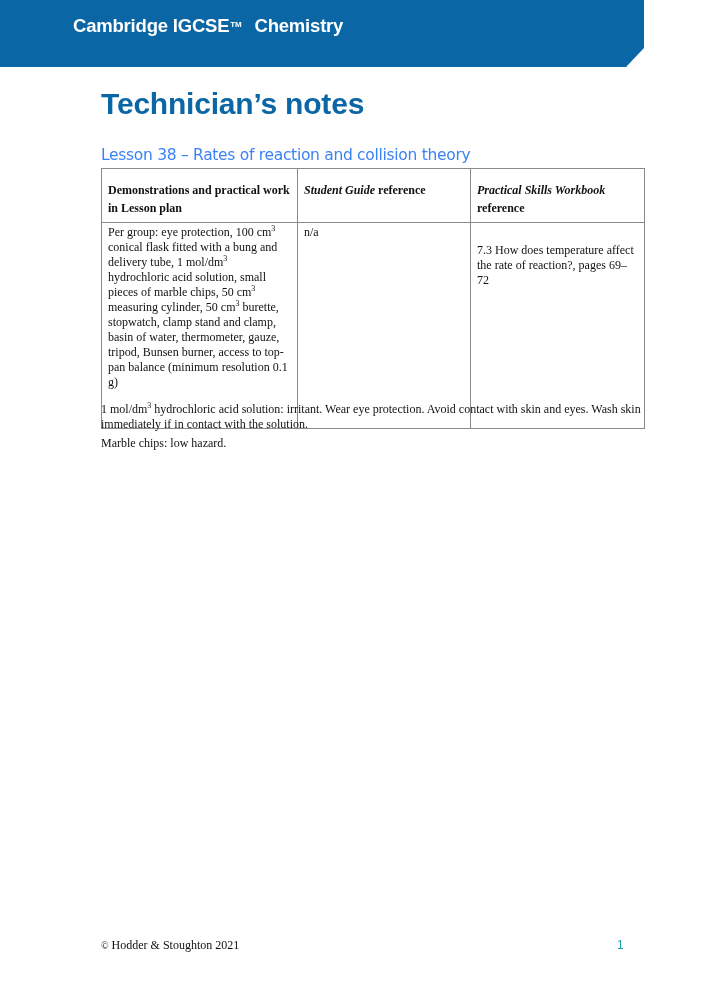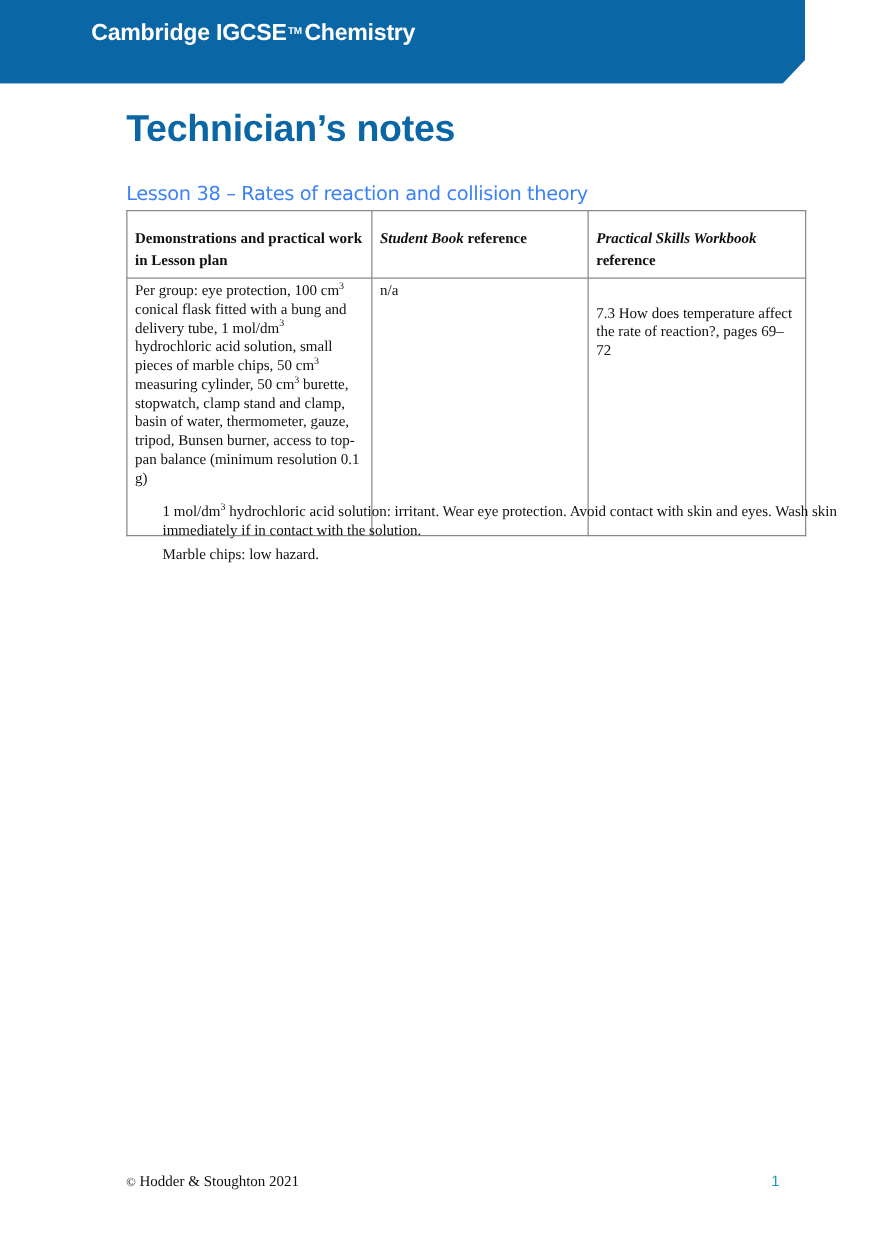--- a/index.html
+++ b/index.html
@@ -9,21 +9,21 @@
     position: absolute; left: 0; top: 0; width: 644px; height: 67px;
     background: #0b66a5;
     clip-path: polygon(0 0, 644px 0, 644px 48px, 626px 67px, 0 67px);
   }
   .banner-title {
     position: absolute; left: 73px; top: 15px;
     font-family: "Liberation Sans", sans-serif; font-weight: bold;
     font-size: 18.5px; color: #ffffff; letter-spacing: -0.2px;
     white-space: nowrap;
   }
-  .banner-title sup { font-size: 8px; vertical-align: 5px; margin: 0 2px 0 1px; font-weight: bold; }
+  .banner-title sup { font-size: 8px; vertical-align: 5px; margin: 0 13px 0 1px; font-weight: bold; }
 
   .page-title {
     position: absolute; left: 101px; top: 87px;
     font-family: "Liberation Sans", sans-serif; font-weight: bold;
     font-size: 30px; color: #0b66a5; white-space: nowrap; letter-spacing: -0.2px;
   }
   .lesson-title {
     position: absolute; left: 101px; top: 146px;
     font-family: "DejaVu Sans", sans-serif; font-weight: normal;
     font-size: 15.5px; color: #3b82f6; white-space: nowrap; letter-spacing: -0.3px;
@@ -39,21 +39,21 @@
     padding: 1px 6px 2px 6px;
   }
   table.ref th { font-weight: bold; height: 39px; line-height: 18px; padding-top: 12px; }
   table.ref th i { font-weight: bold; }
   table.ref td { height: 183px; padding-top: 2px; font-family: Liberation Serif, serif; }
   table.ref td.col3 { padding-top: 20px; }
   sup.s { font-size: 8px; vertical-align: 5px; line-height: 0; }
 
   .notes {
     position: absolute; left: 101px; top: 402px; width: 540px;
-    font-family: "Liberation Serif", serif; font-size: 12px; line-height: 15px; margin-left: 29px;
+    font-family: "Liberation Serif", serif; font-size: 12px; line-height: 15px;
   }
   .notes p { margin: 0 0 4px 0; }
 
   .footer {
     position: absolute; left: 101px; top: 938px; width: 526px;
     font-family: "Liberation Serif", serif; font-size: 12px; line-height: 15px;
   }
   .footer-guide { font-style: italic; display: block; }
   .footer-copy { display: block; }
   .footer-copy .c { font-size: 10px; }
@@ -73,21 +73,21 @@
 
 <table class="ref">
   <colgroup>
     <col style="width:196px">
     <col style="width:173px">
     <col style="width:174px">
   </colgroup>
   <tbody>
       <tr>
     <th>Demonstrations and practical work in Lesson plan</th>
-    <th><i>Student Book</i><span> reference</span></th>
+    <th><i>Student Guide</i><span> reference</span></th>
     <th><i>Practical Skills Workbook</i><span> reference</span></th>
   </tr>
   <tr>
     <td><span>Per group: eye protection, 100 cm</span><sup class="s">3</sup><span> conical flask fitted with a bung and delivery tube, 1 mol/dm</span><sup class="s">3</sup><span> hydrochloric acid solution, small pieces of marble chips, 50 cm</span><sup class="s">3</sup><span> measuring cylinder, 50 cm</span><sup class="s">3</sup><span> burette, stopwatch, clamp stand and clamp, basin of water, thermometer, gauze, tripod, Bunsen burner, access to top-pan balance (minimum resolution 0.1 g)</span></td>
     <td>n/a</td>
     <td class="col3">7.3 How does temperature affect the rate of reaction?, pages 69–72</td>
   </tr>
 </tbody>
   </table>
 

